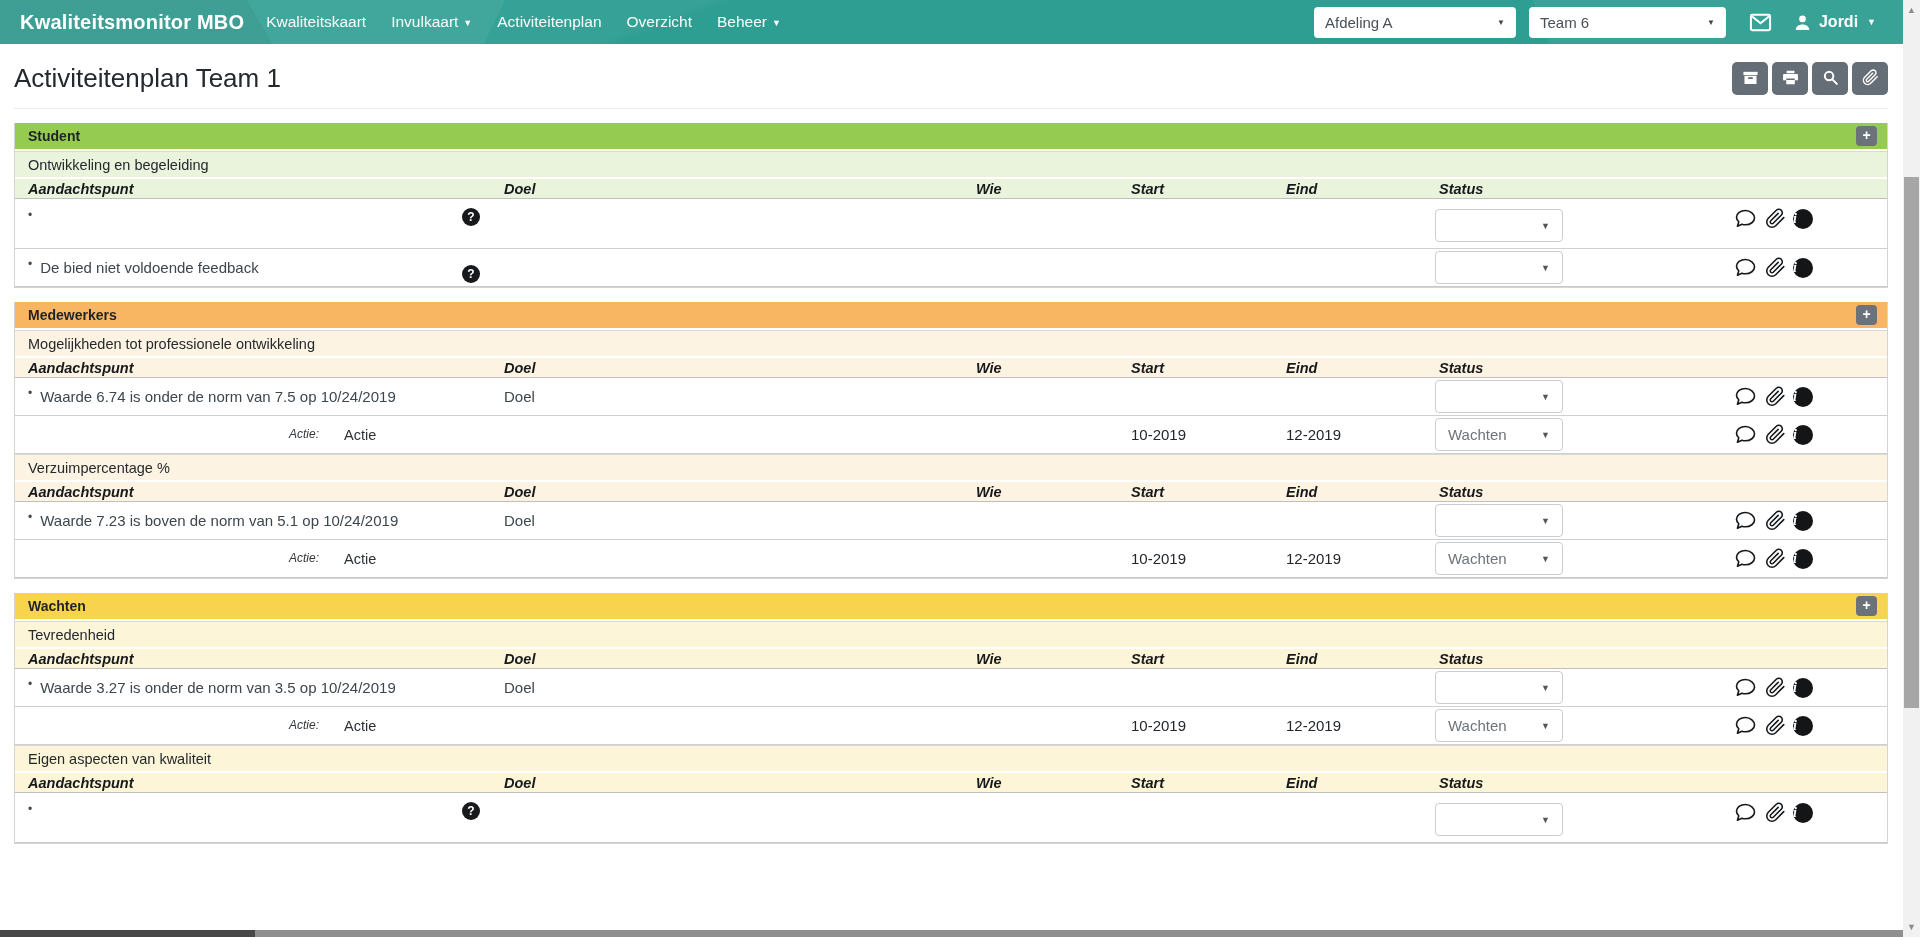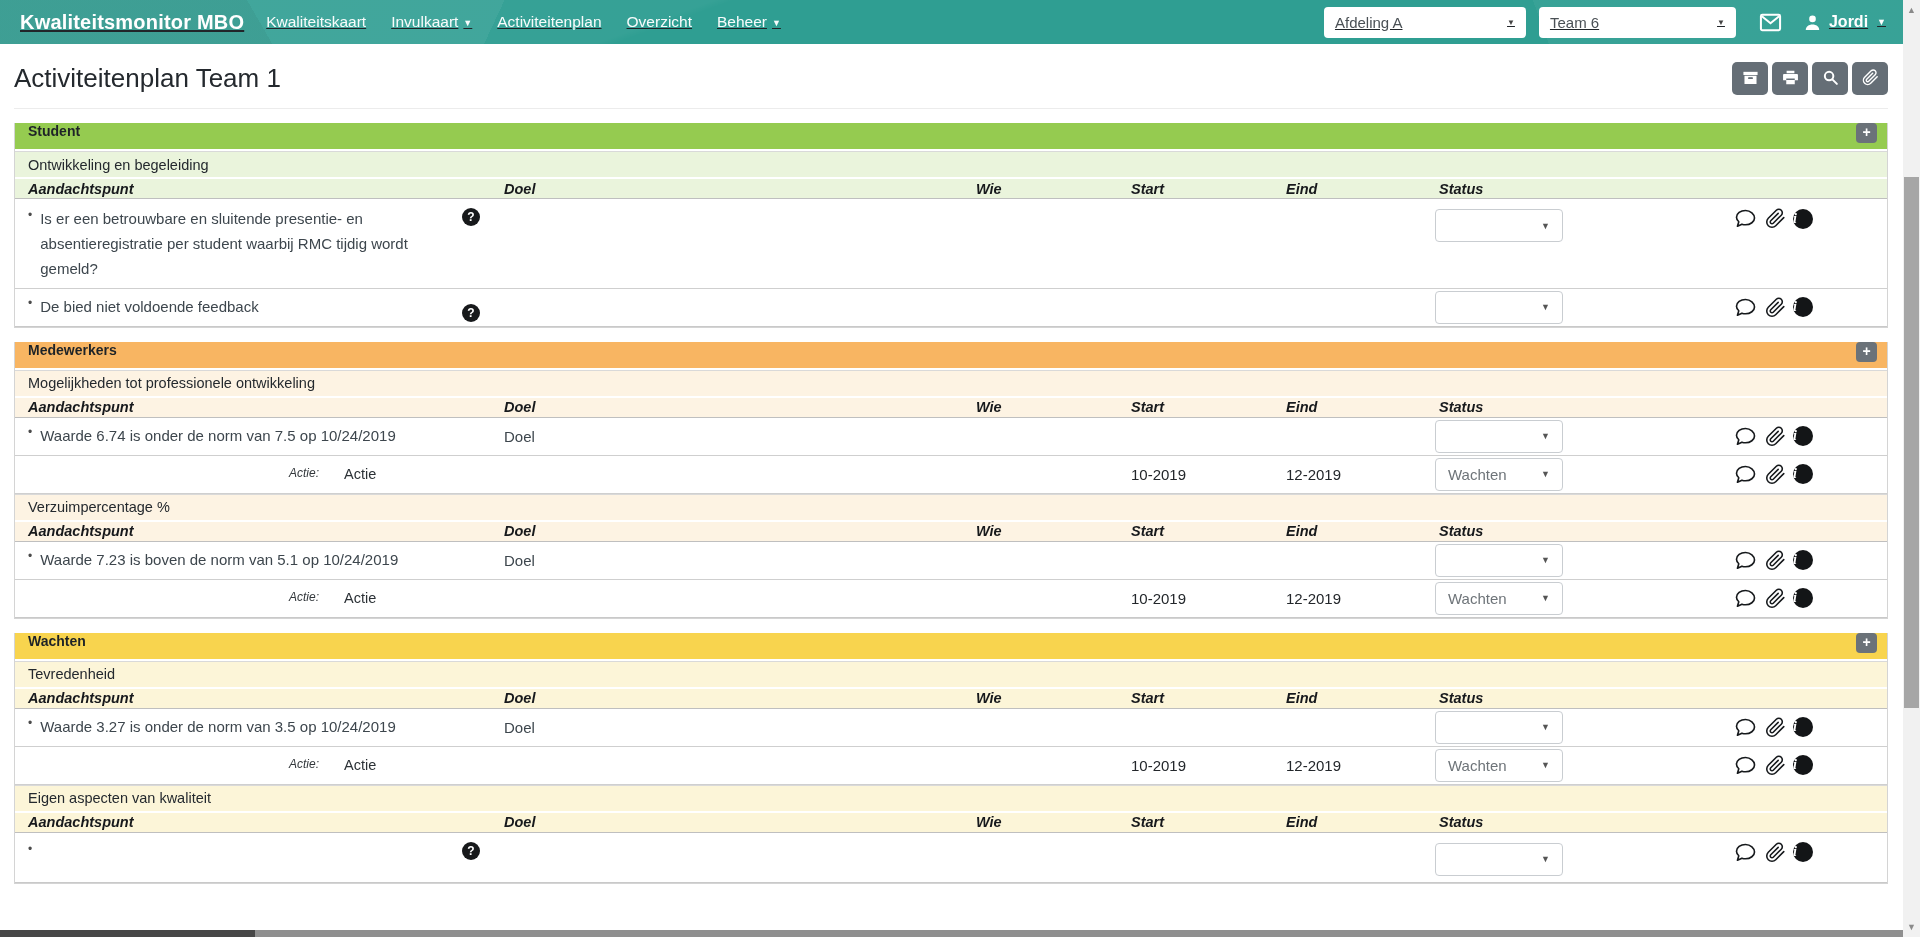--- a/index.html
+++ b/index.html
@@ -10,21 +10,21 @@
   }
   
   .navbar {
     height:44px; width:1920px;
     background-color:#2f9e92;
     background-image:
       linear-gradient(115deg, rgba(255,255,255,0.055) 0 26%, transparent 26%),
       linear-gradient(250deg, rgba(255,255,255,0.045) 0 20%, transparent 20%),
       linear-gradient(60deg, rgba(0,0,0,0.05) 0 14%, transparent 14%),
       linear-gradient(160deg, rgba(255,255,255,0.035) 35%, transparent 36%);
-    display:flex; align-items:center; padding:0 34px 0 20px;text-decoration:underline;
+    display:flex; align-items:center; padding:0 44px 0 20px;
   }
   .brand { color:#fff; font-size:20px; font-weight:700; letter-spacing:.2px; white-space:nowrap; }
   .nav-menu { display:flex; align-items:center; margin-left:22px; gap:25px; }
   .nav-link { color:rgba(255,255,255,.97); font-size:15.5px; text-decoration:none; white-space:nowrap; cursor:pointer; }
   .nav-link .caret { font-size:9px; margin-left:5px; vertical-align:1px; }
   .nav-right { margin-left:auto; display:flex; align-items:center; gap:13px; }
   .nav-select {
     background:#fff; border-radius:4px; height:31px; display:flex; align-items:center;
     justify-content:space-between; padding:0 11px; color:#4a5055; font-size:15px; cursor:pointer;
   }
@@ -44,21 +44,21 @@
   .page-title { font-size:26px; font-weight:400; color:#24292e; }
   .toolbar { display:flex; gap:4px; }
   .tool-btn {
     width:36px; height:33px; background:#656e76; border:none; border-radius:5px;
     display:flex; align-items:center; justify-content:center; cursor:pointer;
   }
 
   
   .section { margin-bottom:14px; border:1px solid #d4d4d4; border-top:none; }
   .sec-header {
-    height:28px; display:flex; align-items:flex-start; padding:0 10px 0 13px;
+    height:28px; display:flex; align-items:center; padding:0 10px 0 13px;
     border-bottom:2px solid #fff;
   }
   .sec-title { font-size:14px; font-weight:700; color:#1e2327; }
   .add-btn {
     margin-left:auto; width:21px; height:20px; background:#6b7279; color:#fff; border:none;
     border-radius:4px; font-size:14px; font-weight:700; line-height:18px; cursor:pointer;
     display:flex; align-items:center; justify-content:center; padding-bottom:2px;
   }
   .sub-row {
     height:28px; display:flex; align-items:center; padding-left:13px;
@@ -190,21 +190,20 @@
           <div class="col-label">Doel</div>
           <div class="col-label">Wie</div>
           <div class="col-label">Start</div>
           <div class="col-label">Eind</div>
           <div class="col-label">Status</div>
           <div></div>
         </div>
         <div class="grid row multiline">
           <div class="cell first">
             <span class="bullet">•</span>
-            <span class="qtext">Is er een betrouwbare en sluitende presentie- en absentieregistratie per student waarbij RMC tijdig wordt gemeld?</span>
             <span class="help">?</span>
           </div>
           <div class="cell"></div>
           <div class="cell"></div>
           <div class="cell date-cell"></div>
           <div class="cell date-cell"></div>
           <div class="cell">
             <div class="selectbox">
               <span class="sel-text"></span>
               <span class="sel-caret">▼</span>

